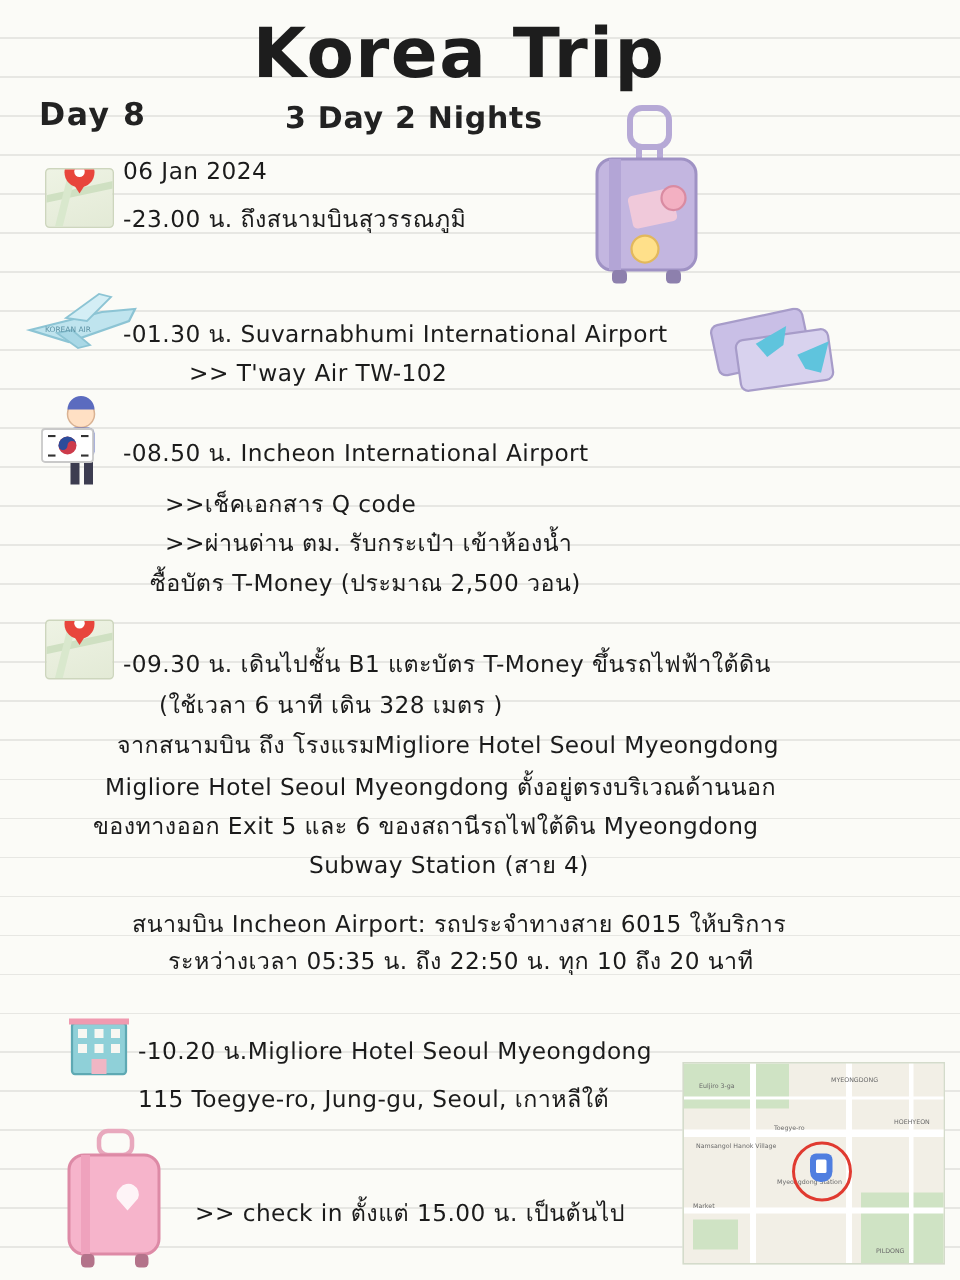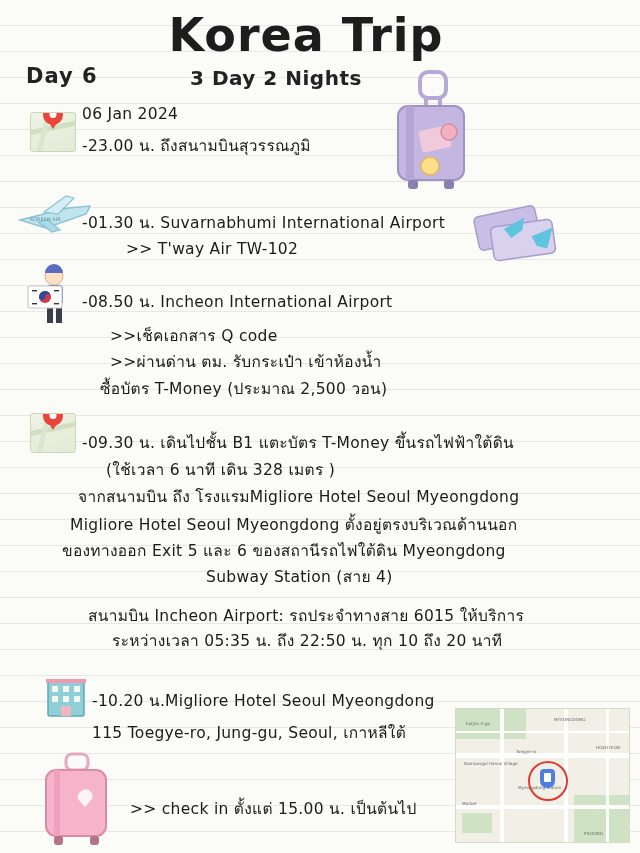--- a/index.html
+++ b/index.html
@@ -163,21 +163,21 @@
   }
 </style>
 </head>
 <body>
 
 <div id="page"></div>
 
 <div class="layer">
 
   <div class="title">Korea Trip</div>
-  <div class="day1">Day 6</div>
+  <div class="day1">Day 8</div>
   <div class="subtitle">3 Day 2 Nights</div>
 
   <div class="icon bigbag" style="left:380px; top:70px;">
     <svg viewBox="0 0 96 124" width="96" height="124">
       <rect x="40" y="2" width="26" height="26" rx="8" fill="none" stroke="#b6a9d6" stroke-width="4"></rect>
       <rect x="44" y="26" width="4" height="12" fill="#b6a9d6"></rect>
       <rect x="58" y="26" width="4" height="12" fill="#b6a9d6"></rect>
       <rect x="18" y="36" width="66" height="74" rx="10" fill="#c3b6e0" stroke="#9f92c4" stroke-width="2"></rect>
       <rect x="26" y="36" width="8" height="74" fill="#b3a5d6"></rect>
       <rect x="40" y="58" width="30" height="22" rx="3" fill="#f0c9da" transform="rotate(-12 55 69)"></rect>

